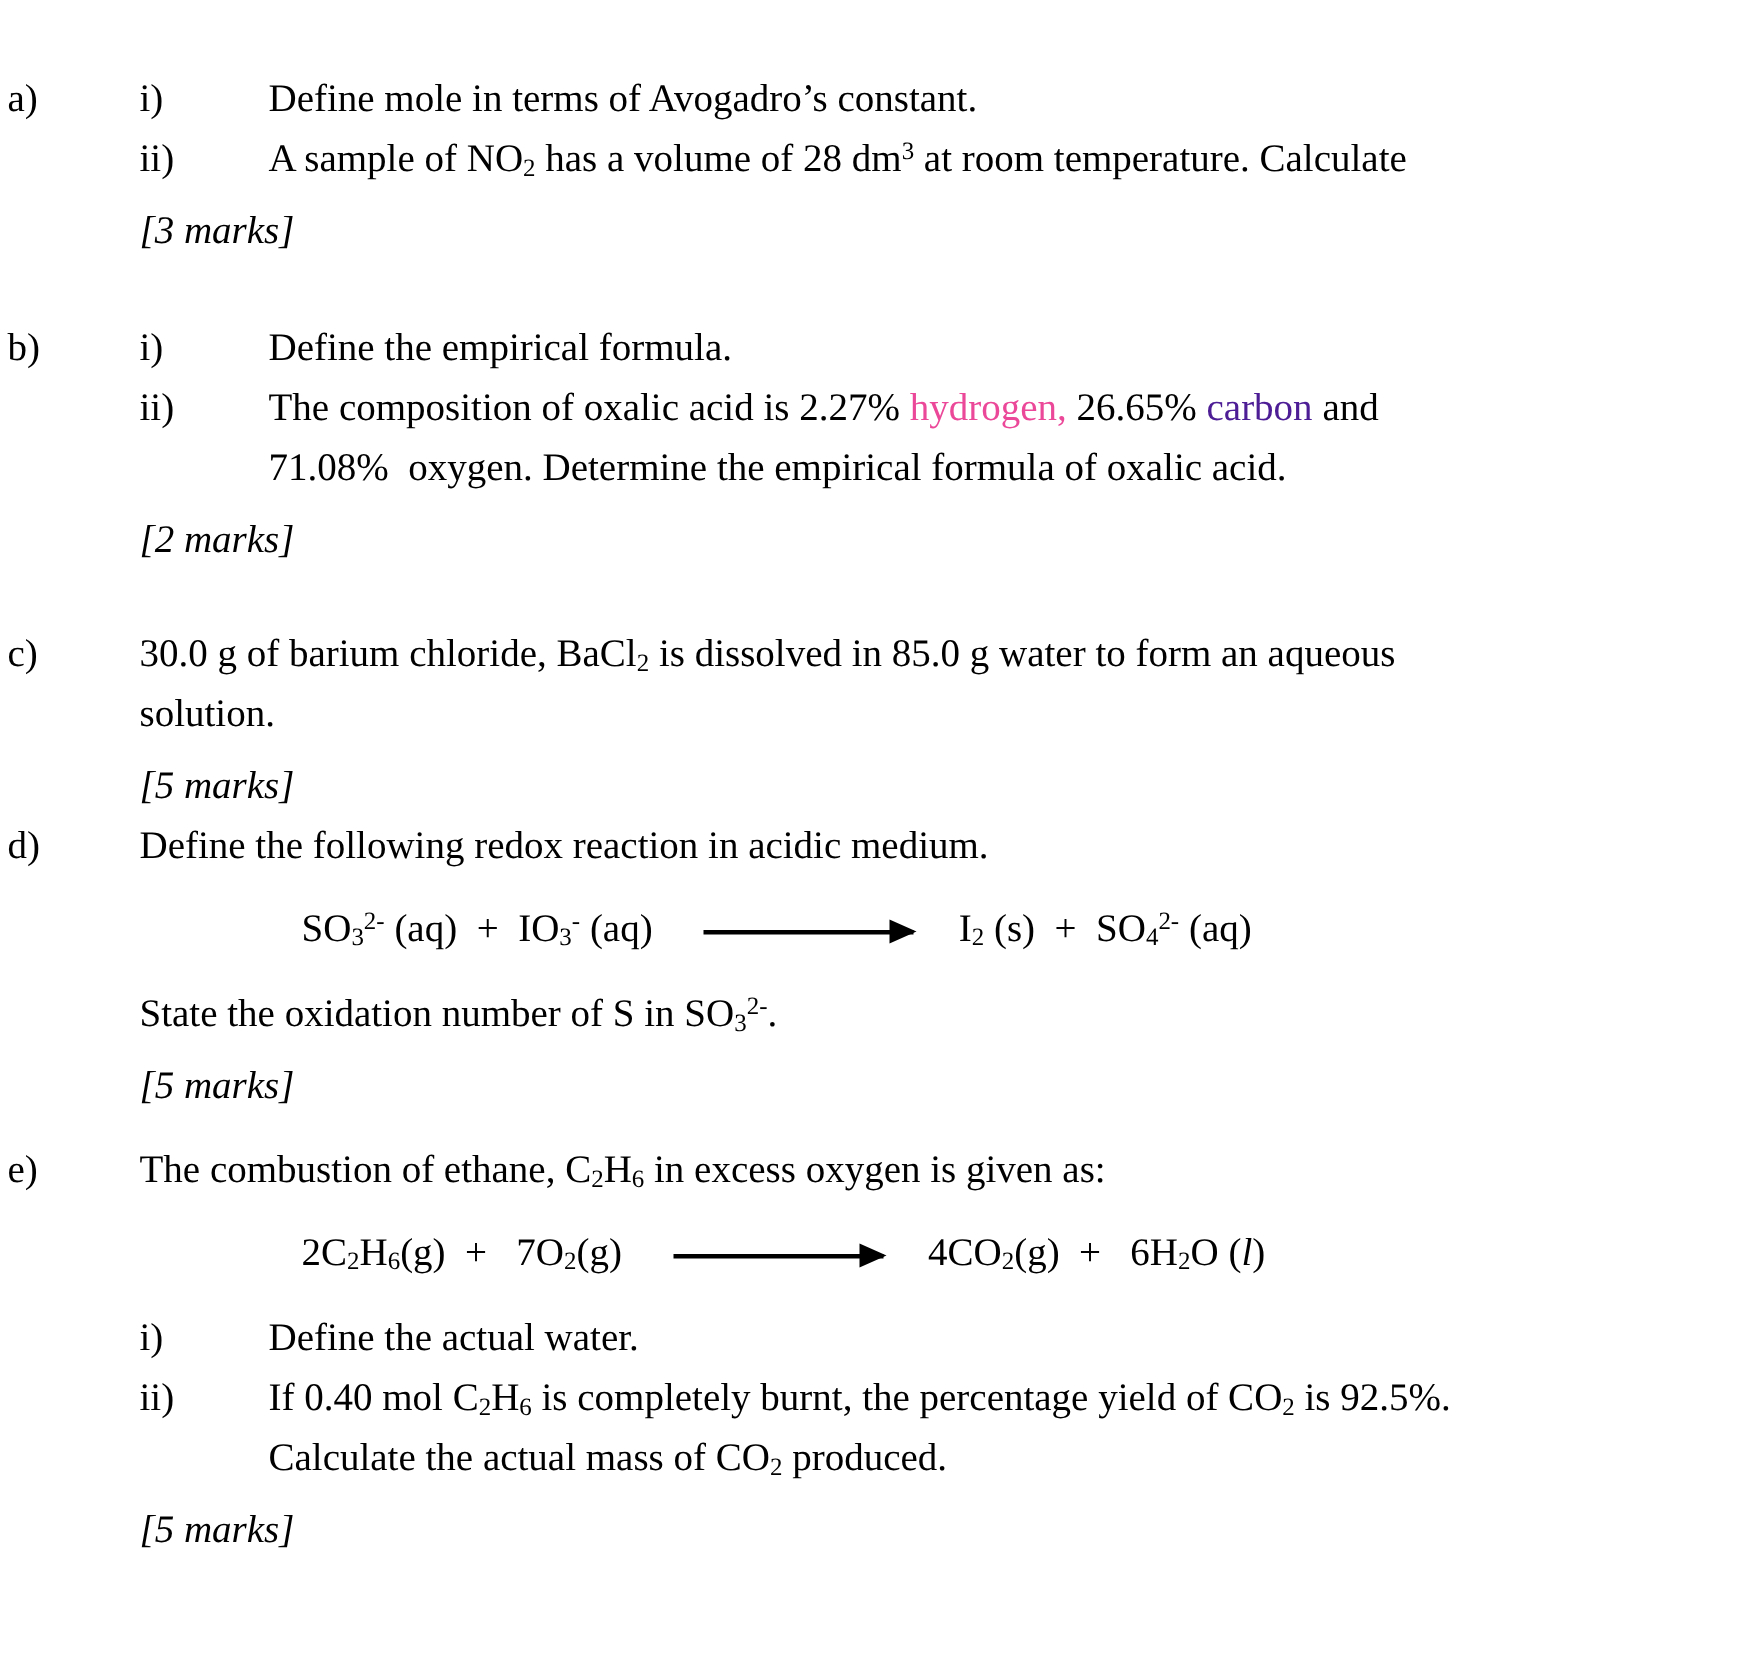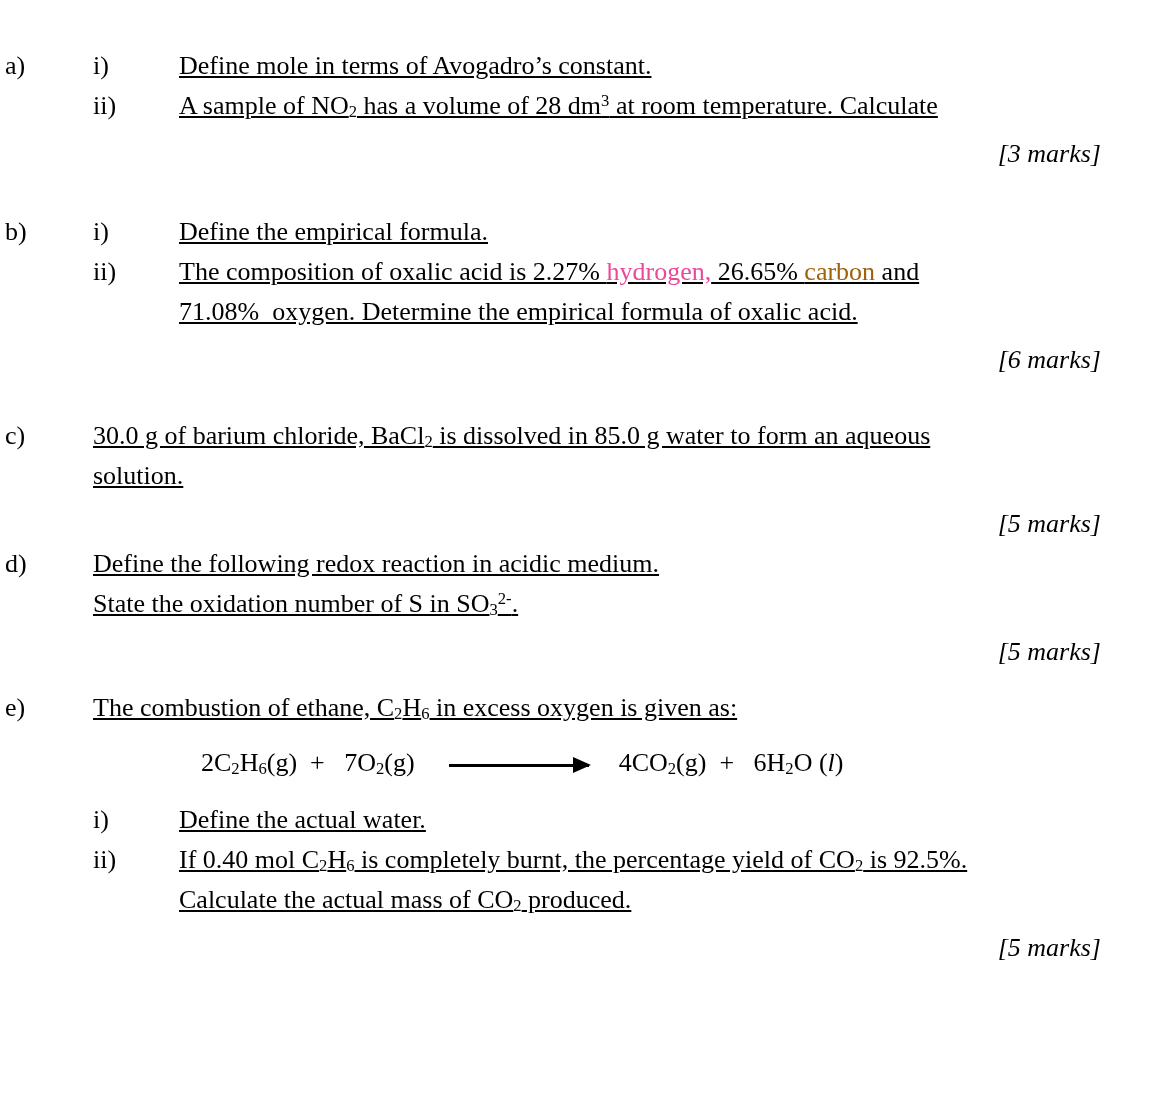--- a/index.html
+++ b/index.html
@@ -20,24 +20,23 @@
   .section { display: flex; }
   #doc > .section:nth-of-type(2) { margin-top: 38px; }
   #doc > .section:nth-of-type(3) { margin-top: 36px; }
   #doc > .section:nth-of-type(4) { margin-top: 0px; }
   #doc > .section:nth-of-type(5) { margin-top: 16px; }
   .sec-label { width: 88px; flex: none; }
   .sec-body { flex: 1; min-width: 0; }
   .item { display: flex; }
   .item-num { width: 86px; flex: none; }
   .item-body { flex: 1; min-width: 0; }
-  .q-line { white-space: nowrap; text-decoration: underline; }
+  .q-line { white-space: nowrap; }
   .para {}
   .marks {
-    text-align: right;
     font-style: italic;
     margin-top: 8px;
   }
   .equation {
     margin: 12px 0 14px 108px;
     line-height: 46px;
     white-space: nowrap;
   }
   sub {
     font-size: 0.64em;
@@ -104,43 +103,44 @@
         <div class="sec-body">
           <div class="item">
             <div class="item-num">i)</div>
             <div class="item-body">
               <div class="q-line"><span>Define the empirical formula.</span></div>
             </div>
           </div>
           <div class="item">
             <div class="item-num">ii)</div>
             <div class="item-body">
-              <div class="q-line"><span>The composition of oxalic acid is 2.27% </span><span style="color: #ec4899;">hydrogen,</span><span> 26.65% </span><span style="color: #a16207; text-align: center;">carbon</span><span> and</span></div>
+              <div class="q-line"><span>The composition of oxalic acid is 2.27% </span><span style="color: #ec4899;">hydrogen,</span><span> 26.65% </span><span style="color: #4c1d95; text-align: center;">carbon</span><span> and</span></div>
               <div class="q-line"><span>71.08% oxygen. Determine the empirical formula of oxalic acid.</span></div>
             </div>
           </div>
-          <div class="marks">[6 marks]</div>
+          <div class="marks">[2 marks]</div>
         </div>
       </div>
       <div class="section">
         <div class="sec-label">c)</div>
         <div class="sec-body">
           <div class="para">
             <div class="q-line"><span>30.0 g of barium chloride, BaCl</span><sub>2</sub><span> is dissolved in 85.0 g water to form an aqueous</span></div>
             <div class="q-line"><span>solution.</span></div>
           </div>
           <div class="marks">[5 marks]</div>
         </div>
       </div>
       <div class="section">
         <div class="sec-label">d)</div>
         <div class="sec-body">
           <div class="para">
             <div class="q-line"><span>Define the following redox reaction in acidic medium.</span></div>
           </div>
+          <div class="equation"><span>SO</span><sub>3</sub><sup>2-</sup><span> (aq) + IO</span><sub>3</sub><sup>-</sup><span> (aq)</span><span class="rxn-arrow"></span><span>I</span><sub>2</sub><span> (s) + SO</span><sub>4</sub><sup>2-</sup><span> (aq)</span></div>
           <div class="para">
             <div class="q-line"><span>State the oxidation number of S in SO</span><sub>3</sub><sup>2-</sup><span>.</span></div>
           </div>
           <div class="marks">[5 marks]</div>
         </div>
       </div>
       <div class="section">
         <div class="sec-label">e)</div>
         <div class="sec-body">
           <div class="para">

